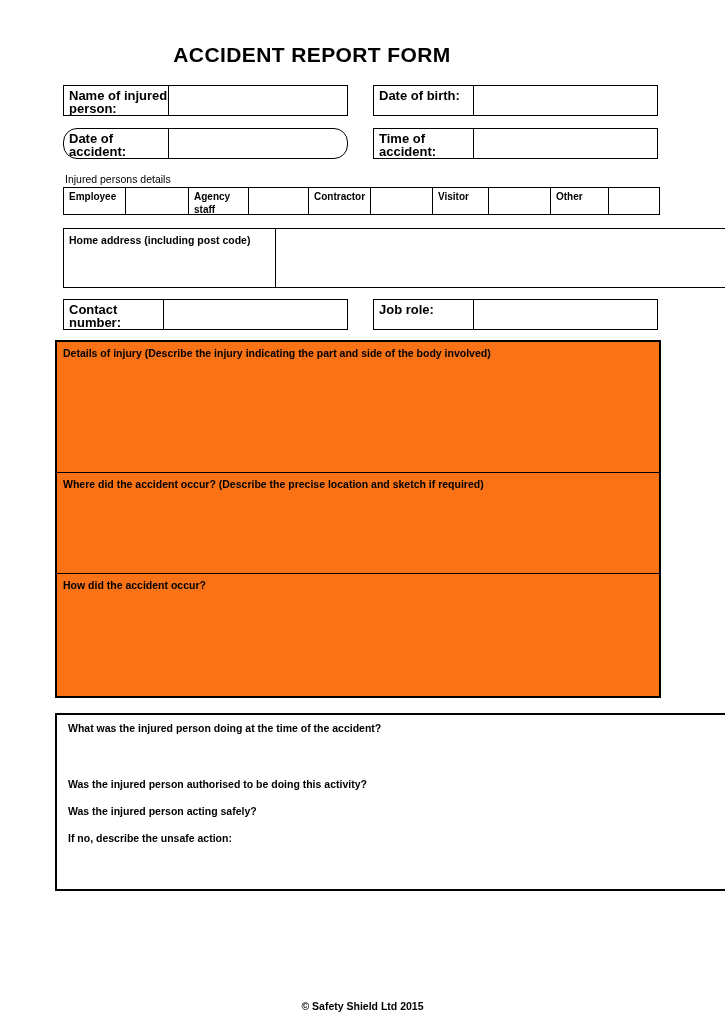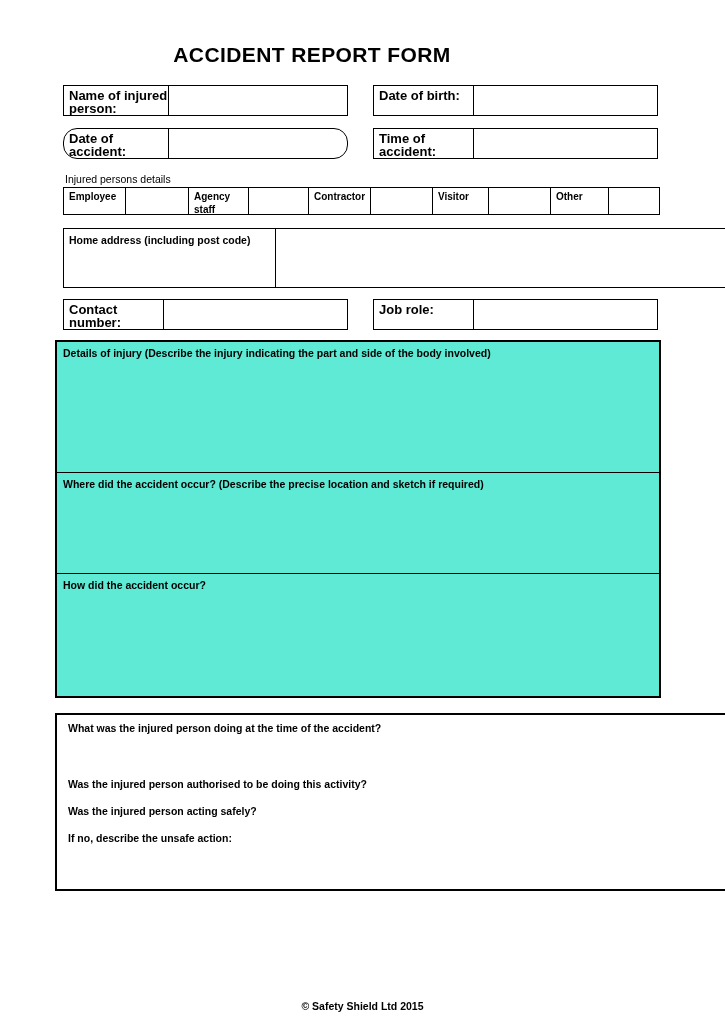--- a/index.html
+++ b/index.html
@@ -102,21 +102,21 @@
     line-height: 12.5px;
     font-weight: bold;
   }
   .addr-box .addr-val { flex: 1; }
 
   
   .narrative-group {
     position: absolute;
     border: 2px solid #000;
     box-sizing: border-box;
-    background: #5eead4;
+    background: #f97316;
     display: flex;
     flex-direction: column;
   }
   .narrative-group .nbox {
     box-sizing: border-box;
     border-bottom: 1.6px solid #000;
     padding: 5px 0 0 6px;
     font-size: 10.5px;
     line-height: 13px;
     font-weight: bold;

